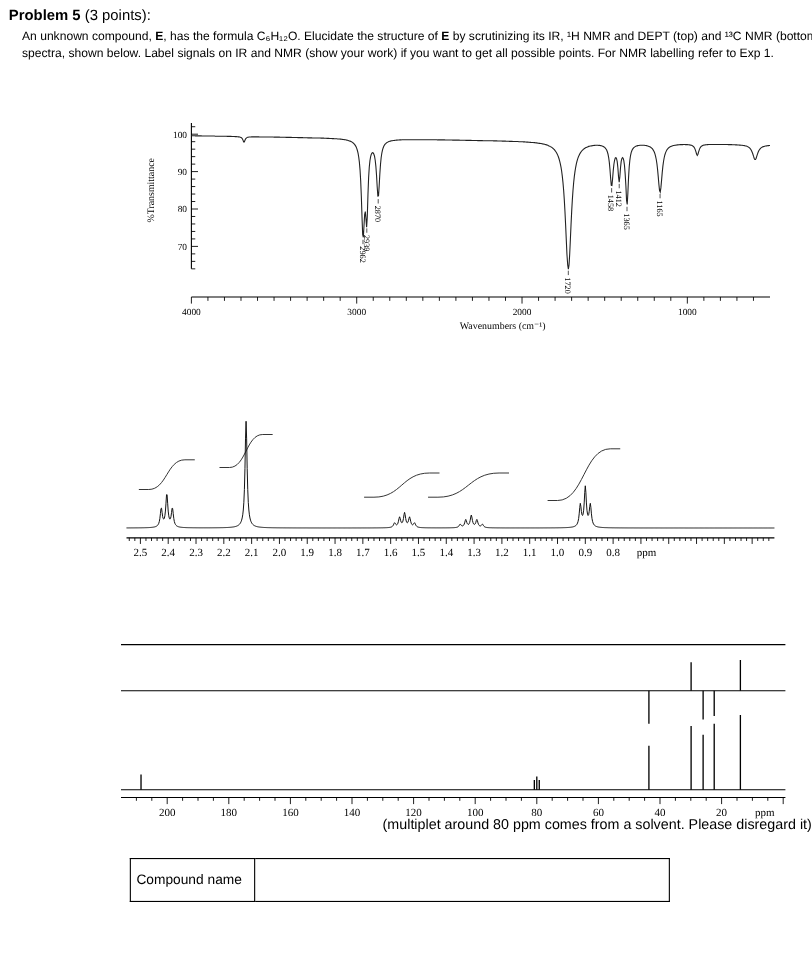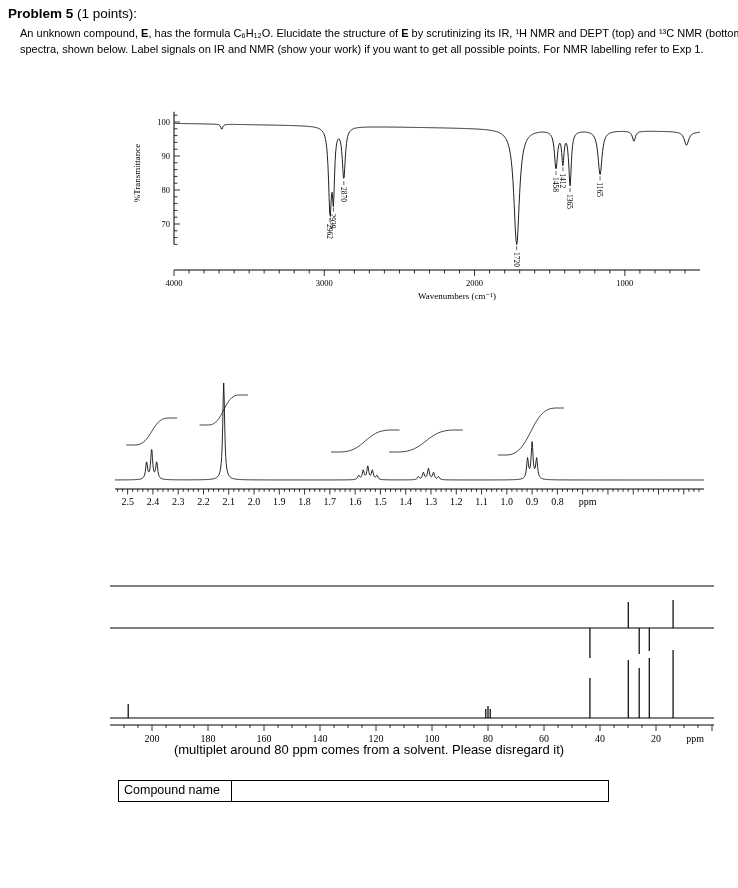--- a/index.html
+++ b/index.html
@@ -7,32 +7,32 @@
   body{width:738px;height:888px;background:#fff;position:relative;
        font-family:"Liberation Sans",sans-serif;color:#000;overflow:hidden}
   .title{position:absolute;left:8px;top:6px;font-size:13.5px}
   .para{position:absolute;left:20px;top:26px;width:727px;font-size:11px;line-height:1.45;margin:0}
   .fig{position:absolute;margin:0}
   .fig-ir{left:128px;top:100px}
   .fig-h1{left:110px;top:368px}
   .fig-c13{left:102px;top:568px}
   svg{display:block}
   svg text{font-family:"Liberation Serif","DejaVu Serif",serif}
-  .note{position:absolute;left:0;top:742px;width:738px;text-align:center;font-size:13px}
+  .note{position:absolute;left:0;top:742px;width:738px;text-align:right;font-size:13px}
   .answer-table{position:absolute;left:118px;top:780px;border-collapse:collapse}
-  .answer-table td{border:1px solid #000;font-size:12.5px;padding:2px 5px;vertical-align:top;background:#fff}
+  .answer-table td{border:1px solid #000;font-size:12.5px;padding:12px 5px;vertical-align:top;background:#fff}
   .cell-label{width:113px}
   .cell-value{width:377px}
   tr.r1 td{height:21px}
   tr.r2 td{height:73px}
 </style>
 </head>
 <body>
 
-<div class="title"><b>Problem 5</b><span> (1 points):</span></div>
+<div class="title"><b>Problem 5</b><span> (3 points):</span></div>
 
 <p class="para"><span>An unknown compound, </span><b>E</b><span>, has the formula C₆H₁₂O. Elucidate the structure of </span><b>E</b><span> by scrutinizing its IR, ¹H NMR and DEPT (top) and ¹³C NMR (bottom) spectra, shown below. Label signals on IR and NMR (show your work) if you want to get all possible points. For NMR labelling refer to Exp 1.</span></p>
 
 <figure class="fig fig-ir">
   <svg width="585" height="212" viewBox="0 0 585 212">
       <line x1="46" y1="11.8" x2="46" y2="144.39999999999998" stroke="#000" stroke-width="1"></line>
       <line x1="46" y1="170" x2="572" y2="170" stroke="#000" stroke-width="1"></line>
       <line x1="46" y1="144.39999999999998" x2="49.5" y2="144.39999999999998" stroke="#000" stroke-width="0.8"></line>
       <line x1="46" y1="137.6" x2="49.5" y2="137.6" stroke="#000" stroke-width="0.8"></line>
       <line x1="46" y1="130.8" x2="49.5" y2="130.8" stroke="#000" stroke-width="0.8"></line>

